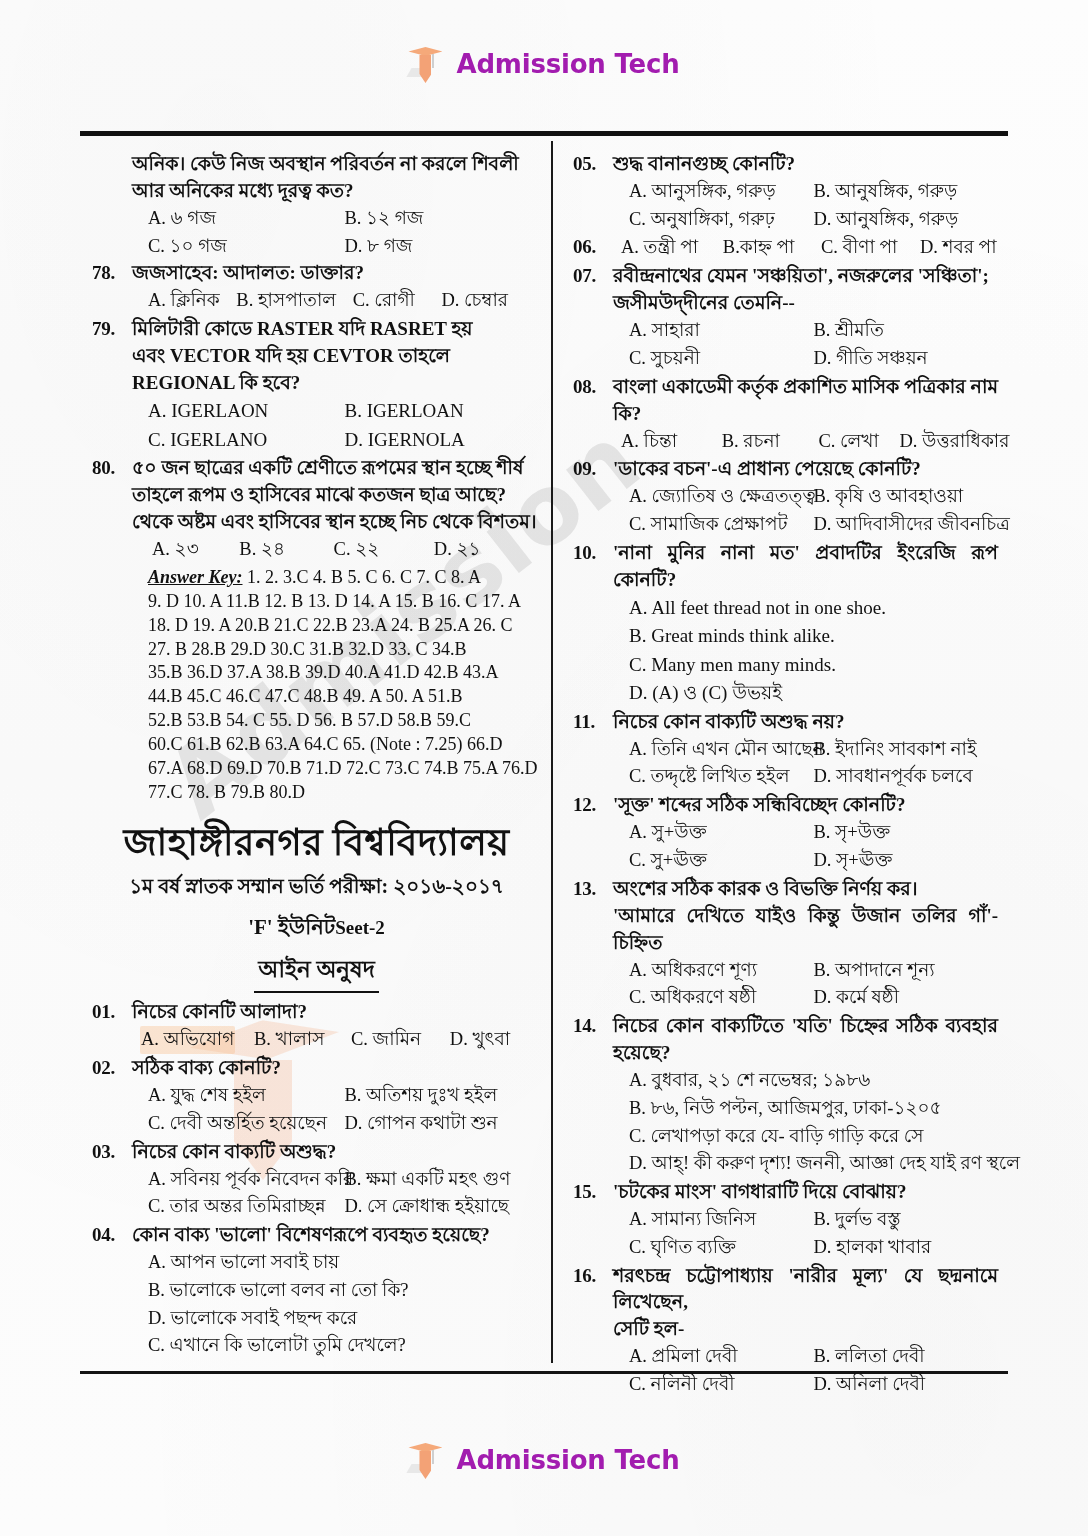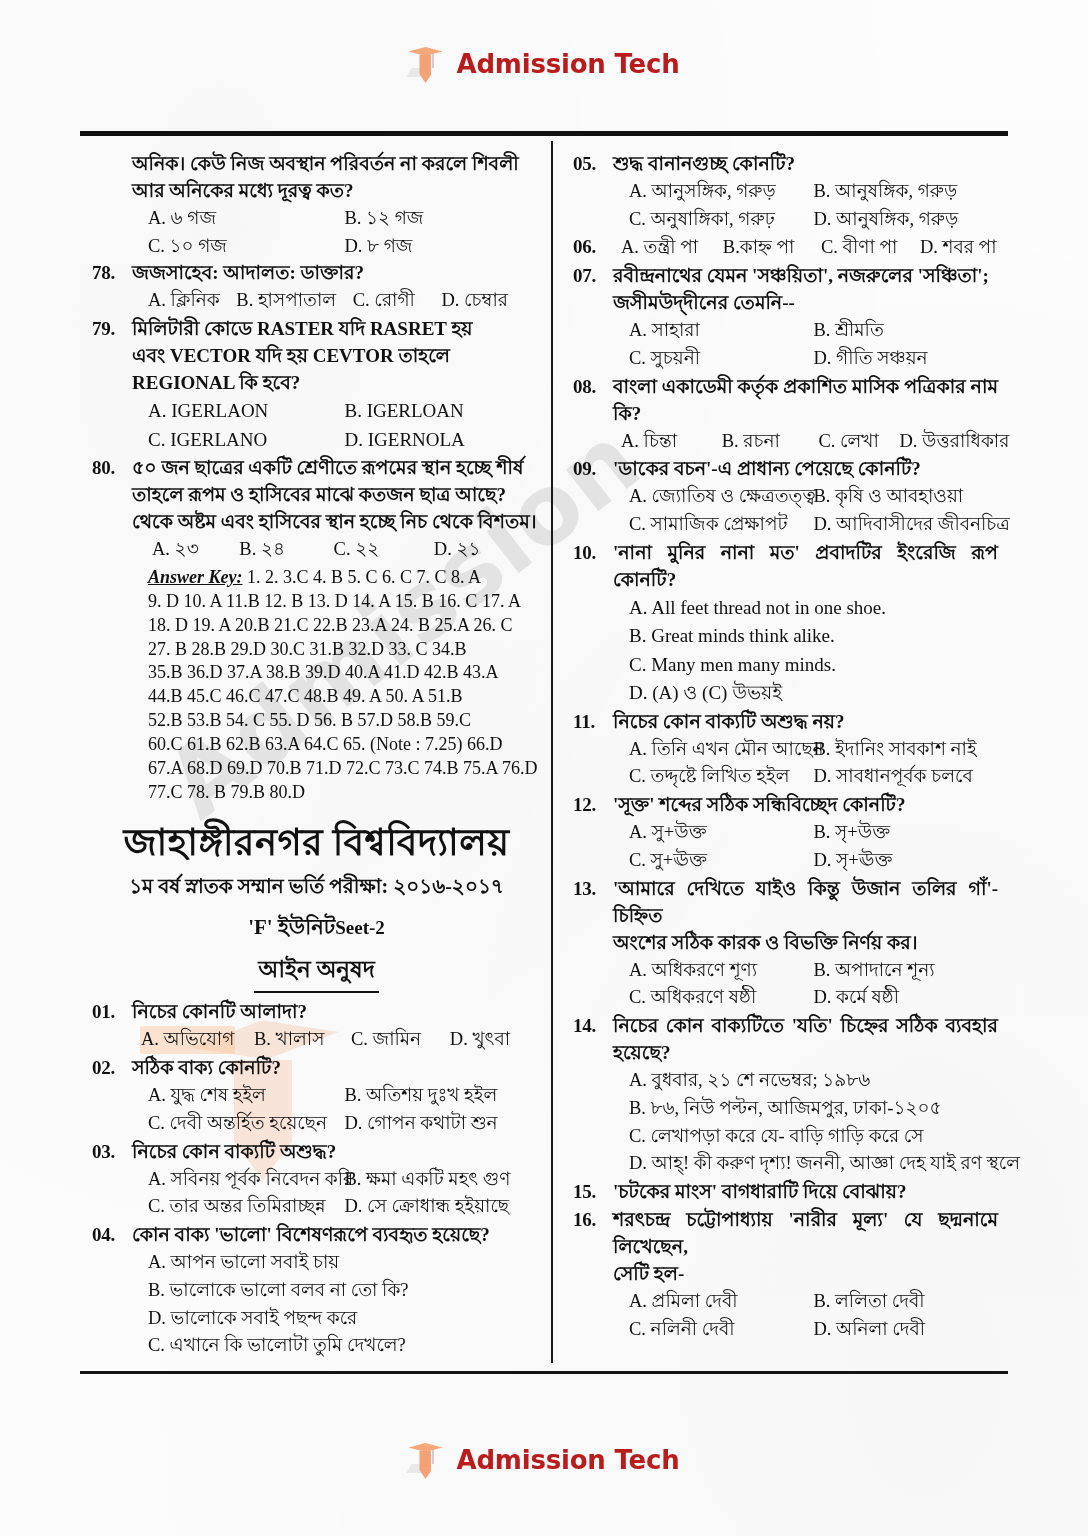--- a/index.html
+++ b/index.html
@@ -70,21 +70,21 @@
     width: 16px; height: 9px;
     background: #e3e3e3;
     transform: skewX(-30deg);
     opacity: .8;
   }
   .brand-text {
     font-family: "DejaVu Sans", sans-serif;
     font-weight: bold;
     font-size: 26px;
     letter-spacing: -0.2px;
-    color: #b91c1c;
+    color: #a21caf;
   }
 
   
   .watermark {
     position: absolute;
     left: 150px; top: 560px;
     width: 760px; height: 520px;
     z-index: 2;
     pointer-events: none;
     overflow: visible;
@@ -526,22 +526,22 @@
             <div class="opt bn">B. সৃ+উক্ত</div>
             <div class="opt bn">C. সু+ঊক্ত</div>
             <div class="opt bn">D. সৃ+ঊক্ত</div>
           </div>
         </div>
       </div>
 
       <div class="q">
         <div class="q-num">13.</div>
         <div class="q-body">
+          <div class="stem">অংশের সঠিক কারক ও বিভক্তি নির্ণয় কর।</div>
           <div class="stem">'আমারে দেখিতে যাইও কিন্তু উজান তলির গাঁ'-চিহ্নিত</div>
-          <div class="stem">অংশের সঠিক কারক ও বিভক্তি নির্ণয় কর।</div>
           <div class="opts two-col">
             <div class="opt bn">A. অধিকরণে শূণ্য</div>
             <div class="opt bn">B. অপাদানে শূন্য</div>
             <div class="opt bn">C. অধিকরণে ষষ্ঠী</div>
             <div class="opt bn">D. কর্মে ষষ্ঠী</div>
           </div>
         </div>
       </div>
 
       <div class="q">
@@ -554,20 +554,26 @@
             <div class="opt bn opt-wide">C. লেখাপড়া করে যে- বাড়ি গাড়ি করে সে</div>
             <div class="opt bn opt-wide">D. আহ্! কী করুণ দৃশ্য! জননী, আজ্ঞা দেহ যাই রণ স্থলে</div>
           </div>
         </div>
       </div>
 
       <div class="q">
         <div class="q-num">15.</div>
         <div class="q-body">
           <div class="stem">'চটকের মাংস' বাগধারাটি দিয়ে বোঝায়?</div>
+          <div class="opts two-col">
+            <div class="opt bn">A. সামান্য জিনিস</div>
+            <div class="opt bn">B. দুর্লভ বস্তু</div>
+            <div class="opt bn">C. ঘৃণিত ব্যক্তি</div>
+            <div class="opt bn">D. হালকা খাবার</div>
+          </div>
         </div>
       </div>
 
       <div class="q">
         <div class="q-num">16.</div>
         <div class="q-body">
           <div class="stem">শরৎচন্দ্র চট্টোপাধ্যায় 'নারীর মূল্য' যে ছদ্মনামে লিখেছেন,</div>
           <div class="stem">সেটি হল-</div>
           <div class="opts two-col">
             <div class="opt bn">A. প্রমিলা দেবী</div>

